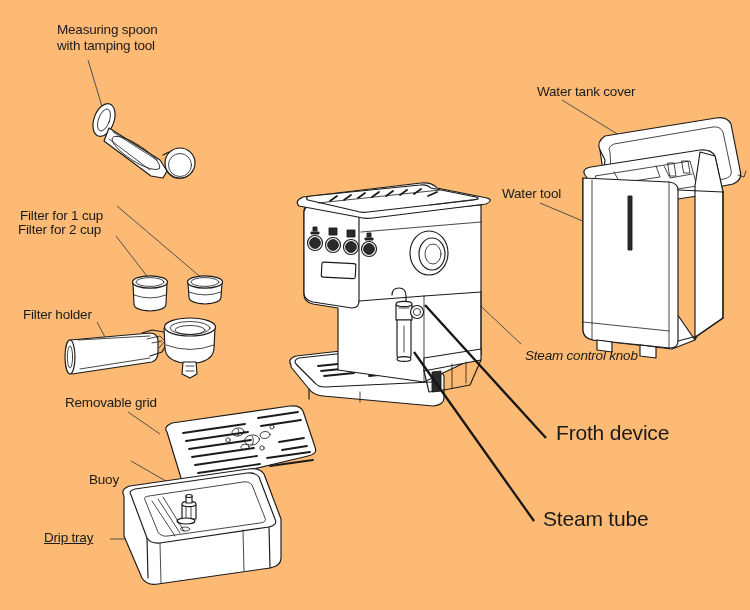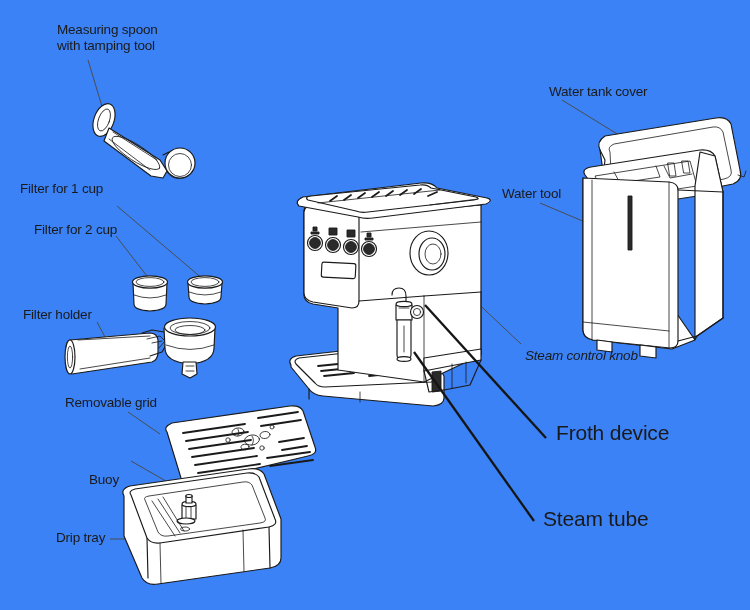--- a/index.html
+++ b/index.html
@@ -8,21 +8,21 @@
     padding: 0;
     background: #ffffff;
   }
   body {
     font-family: "Liberation Sans", sans-serif;
   }
   #diagram-root {
     position: relative;
     width: 750px;
     height: 610px;
-    background: #3b82f6;
+    background: #fdba74;
     overflow: hidden;
   }
   #diagram-svg {
     position: absolute;
     top: 0;
     left: 0;
     width: 750px;
     height: 610px;
   }
   .lbl {
@@ -332,25 +332,25 @@
     </g>
 
     <g>
       <line class="leaderH" x1="425" y1="305" x2="546" y2="438"></line>
       <line class="leaderH" x1="414" y1="352" x2="534" y2="521"></line>
     </g>
   </svg>
 
   <div class="lbl lbl-sm" style="left:57px;  top:22px;">Measuring spoon
 with tamping tool</div>
-  <div class="lbl lbl-sm" style="left:20px;  top:181px;text-align:right;">Filter for 1 cup</div>
-  <div class="lbl lbl-sm" style="left:34px;  top:222px;">Filter for 2 cup</div>
+  <div class="lbl lbl-sm" style="left:20px;  top:208px;text-align:right;">Filter for 1 cup</div>
+  <div class="lbl lbl-sm" style="left:18px;  top:222px;">Filter for 2 cup</div>
   <div class="lbl lbl-sm" style="left:23px;  top:307px;text-align:right;">Filter holder</div>
   <div class="lbl lbl-sm" style="left:65px;  top:395px;text-align:right;">Removable grid</div>
   <div class="lbl lbl-sm" style="left:89px;  top:472px;">Buoy</div>
-  <div class="lbl lbl-sm" style="left:56px;  top:530px;">Drip tray</div>
-  <div class="lbl lbl-sm" style="left:537px; top:84px;margin-left:12px;">Water tank cover</div>
+  <div class="lbl lbl-sm" style="left:44px;  top:530px;text-decoration:underline;">Drip tray</div>
+  <div class="lbl lbl-sm" style="left:537px; top:84px;">Water tank cover</div>
   <div class="lbl lbl-sm" style="left:502px; top:186px;">Water tool</div>
   <div class="lbl lbl-sm" style="left:525px; top:348px;font-style:italic;">Steam control knob</div>
   <div class="lbl lbl-lg" style="left:556px; top:421px;">Froth device</div>
   <div class="lbl lbl-lg" style="left:543px; top:507px;">Steam tube</div>
 
 </div>
 
 </body></html>

